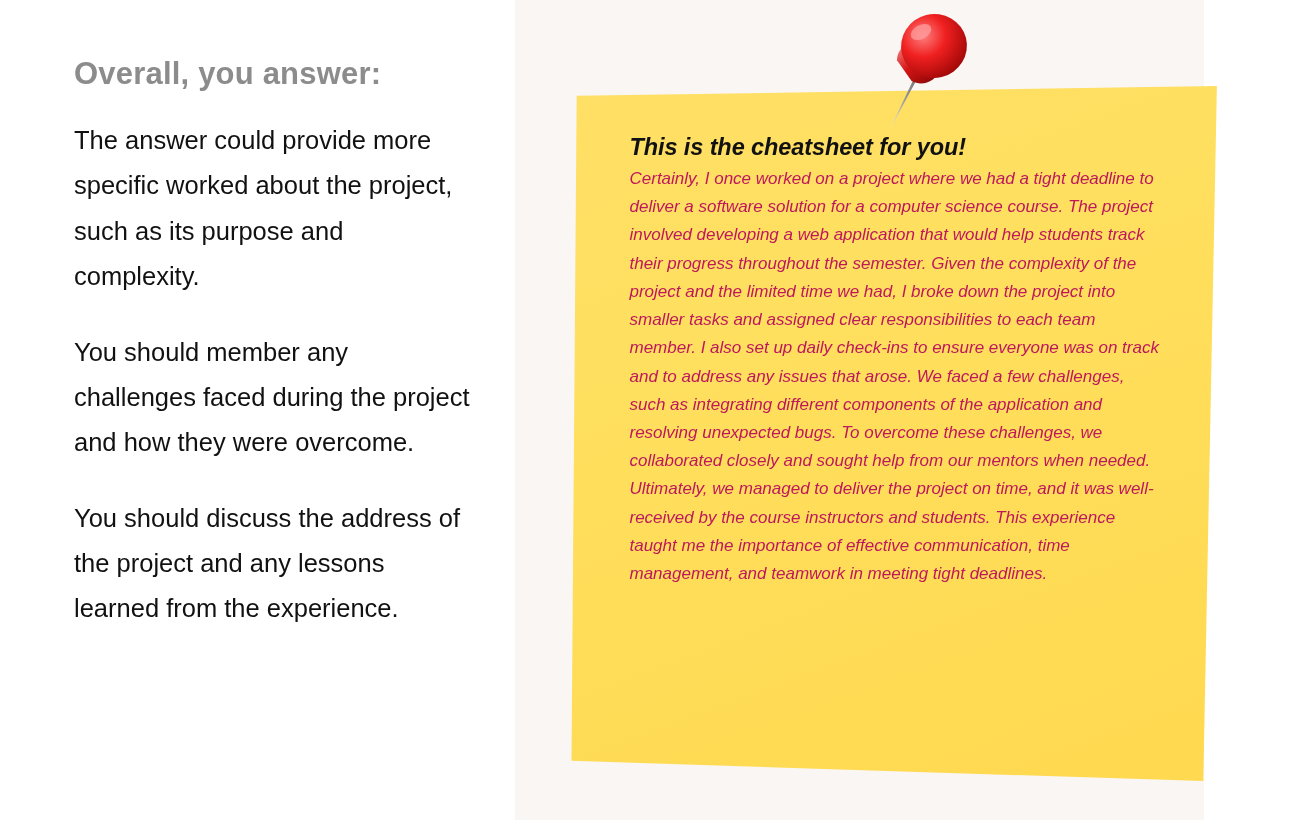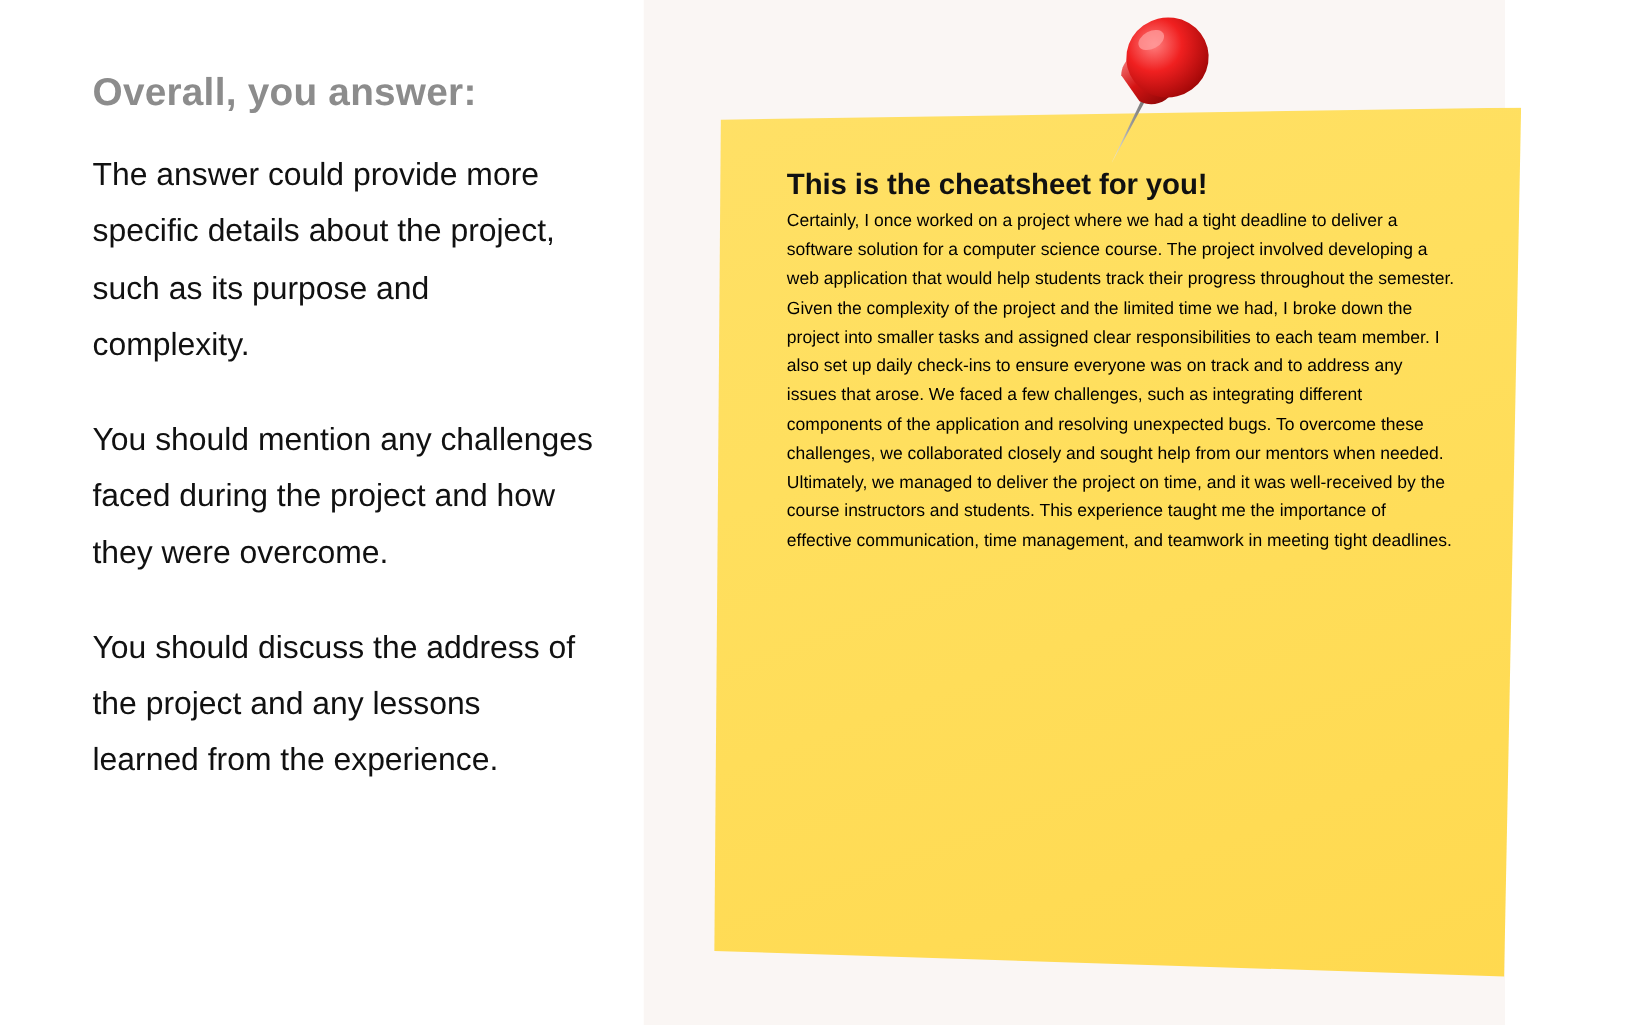--- a/index.html
+++ b/index.html
@@ -80,37 +80,38 @@
     background: linear-gradient(160deg, #ffe066 0%, #ffdf5e 35%, #ffd94f 100%);
     box-shadow: 4px 6px 14px rgba(0,0,0,0.18);
     clip-path: polygon(0.8% 1.4%, 99.6% 0%, 97.5% 99.3%, 0% 96.4%);
   }
   .note-inner {
     position: absolute;
     left: 58px;
     top: 48px;
     right: 36px;
     bottom: 20px;
+    font-style: italic;
   }
   .note-title {
     font-size: 23.5px;
     font-weight: bold;
     color: #111111;
     margin: 0 0 4px 0;
     letter-spacing: -0.1px;
   }
   .note-subtitle {
     font-size: 22px;
     color: #111111;
     margin: 0 0 6px 0;
   }
   .note-body {
-    font-size: 14px;
+    font-size: 17px;
     line-height: 1.66;
-    color: #000000;
+    color: #be185d;
     margin: 0;
     width: 534px;
     text-align: left;
   }
 
   
   .pin {
     position: absolute;
     left: 294px;
     top: -80px;
@@ -119,22 +120,22 @@
     pointer-events: none;
   }
 </style>
 </head>
 <body>
 
 <div class="page">
 
   <div class="left-panel">
     <h1 class="left-title">Overall, you answer:</h1>
-    <p class="left-para">The answer could provide more specific details about the project, such as its purpose and complexity.</p>
-    <p class="left-para">You should mention any challenges faced during the project and how they were overcome.</p>
+    <p class="left-para">The answer could provide more specific worked about the project, such as its purpose and complexity.</p>
+    <p class="left-para">You should member any challenges faced during the project and how they were overcome.</p>
     <p class="left-para">You should discuss the address of the project and any lessons learned from the experience.</p>
   </div>
 
   <div class="divider"></div>
 
   <div class="right-panel">
     <div class="note-wrap">
       <div class="note"></div>
 
       <div class="note-inner">

